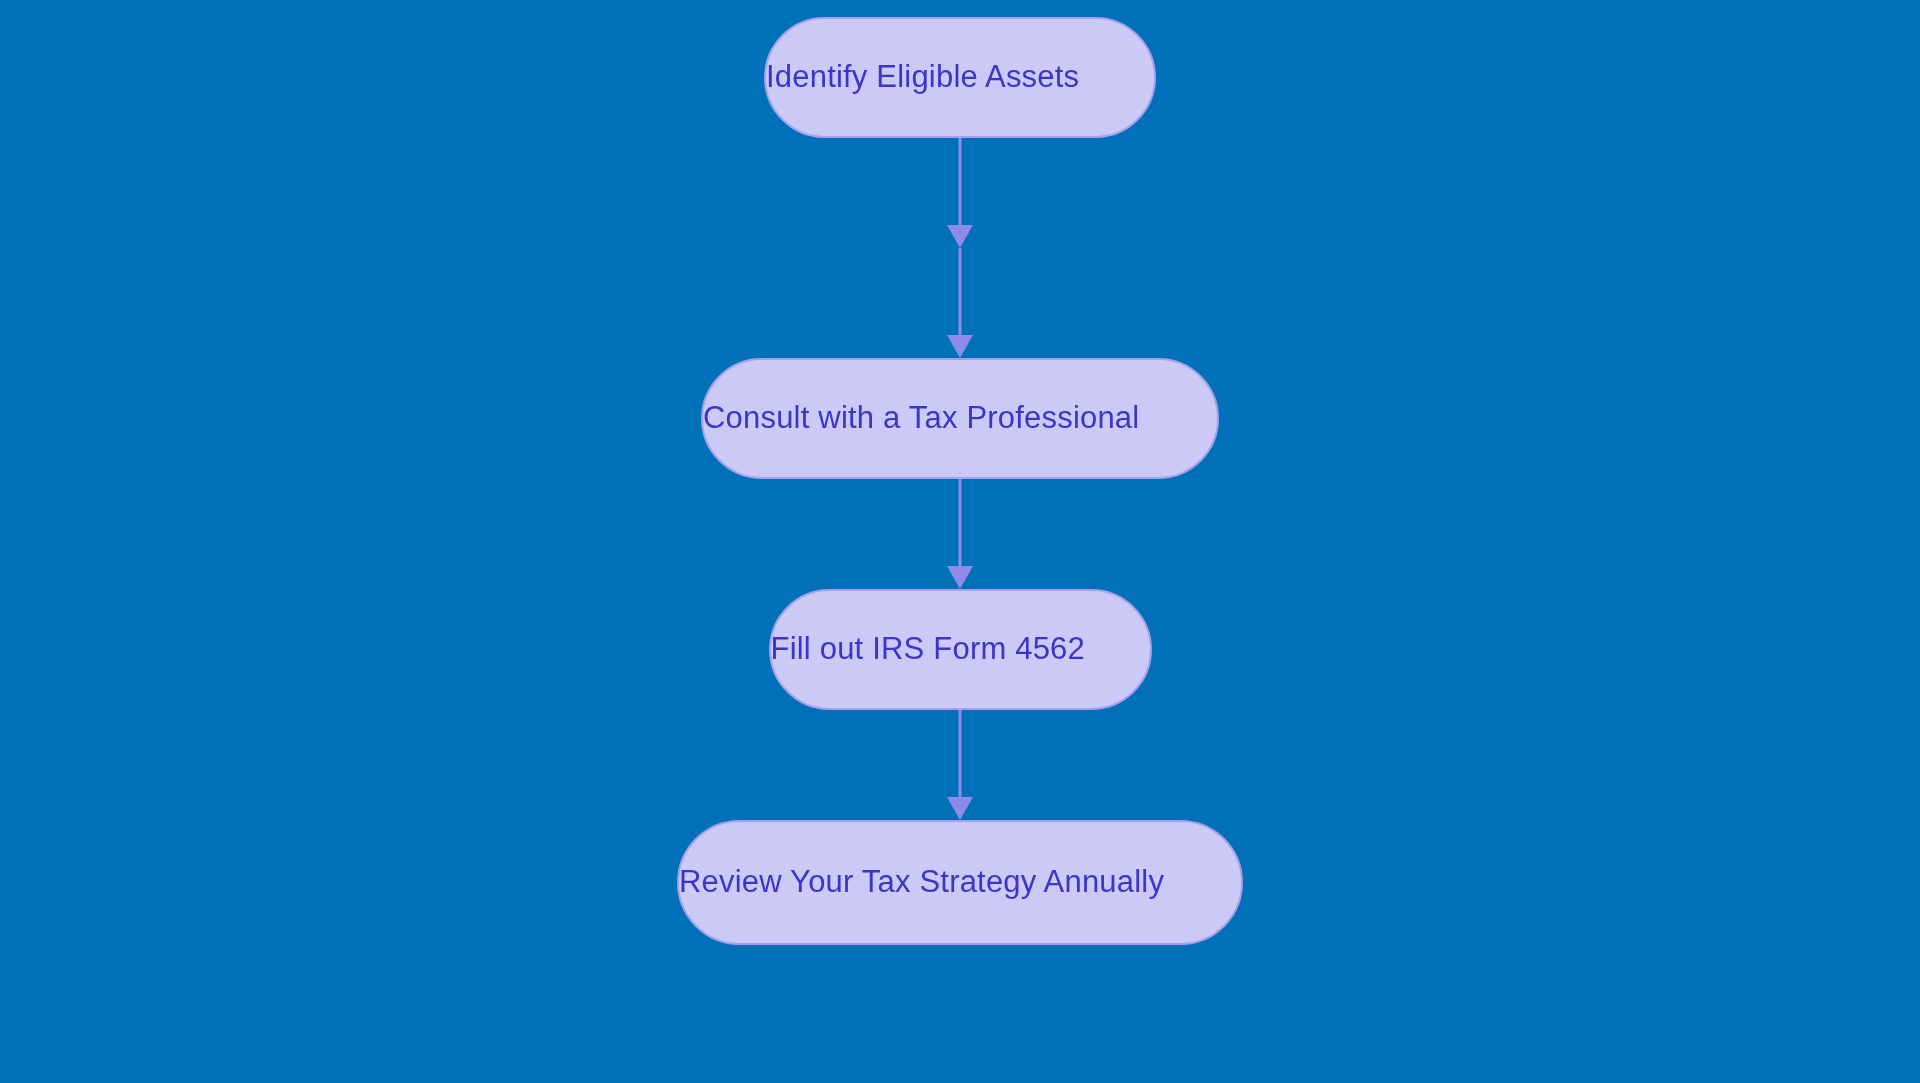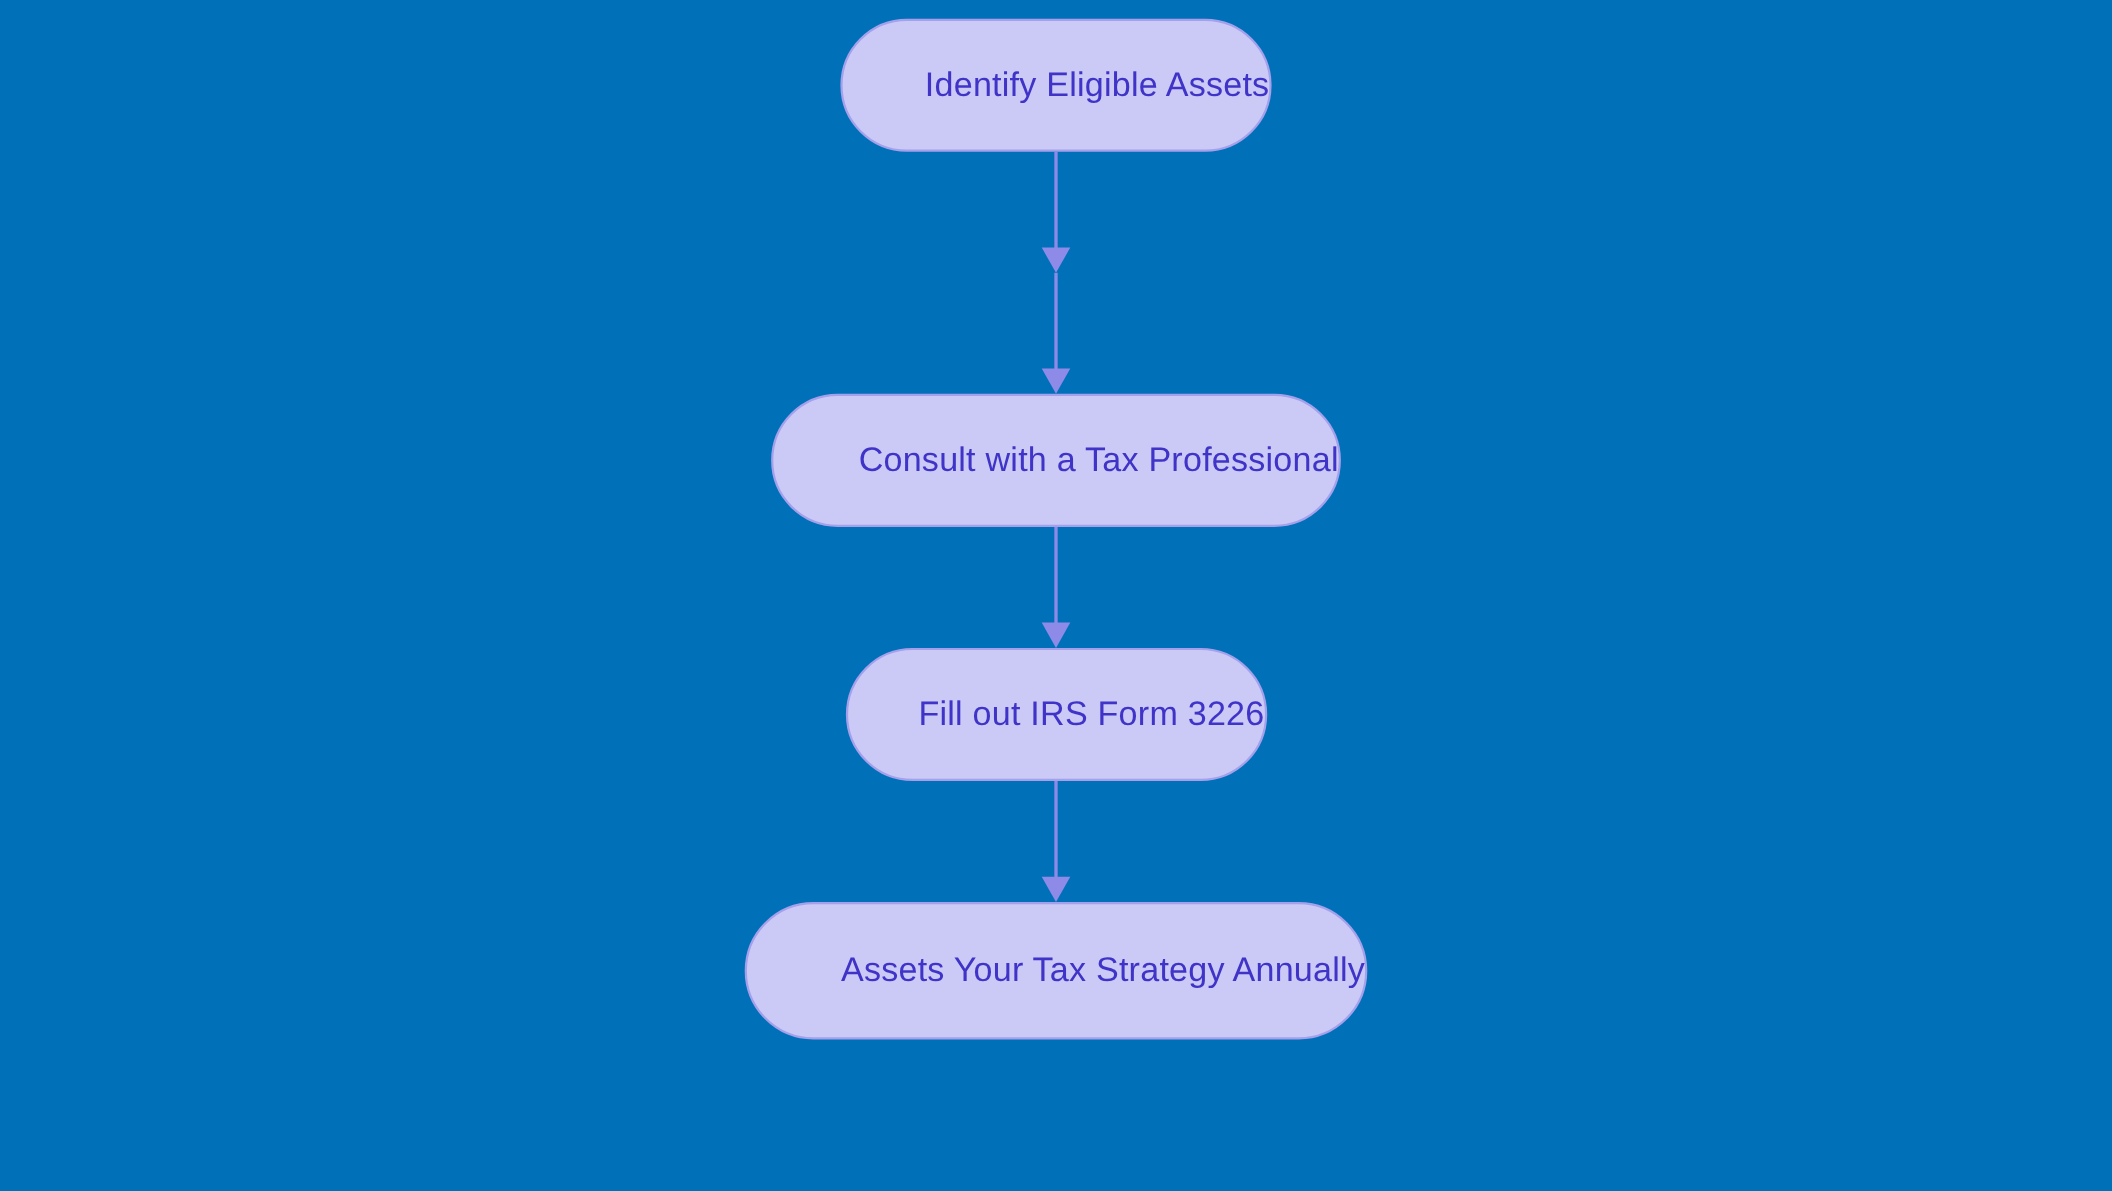--- a/index.html
+++ b/index.html
@@ -23,21 +23,21 @@
     flex-direction: column;
     align-items: center;
     padding-top: 17px;
     box-sizing: border-box;
   }
   .node {
     height: 121px;
     box-sizing: border-box;
     display: flex;
     align-items: center;
-    justify-content: flex-end;
+    justify-content: flex-start;
     background: #cbc9f5;
     border: 2px solid #a5a0ec;
     border-radius: 64px;
     flex: 0 0 auto;
   }
   .node-label {
     color: #3f33c8;
     font-size: 31px;
     font-weight: 500;
     letter-spacing: 0.2px;
@@ -100,25 +100,25 @@
   <div class="node n3">
     <span class="node-label">Consult with a Tax Professional</span>
   </div>
 
   <div class="connector">
     <div class="line"></div>
     <div class="head"></div>
   </div>
 
   <div class="node n4">
-    <span class="node-label">Fill out IRS Form 3226</span>
+    <span class="node-label">Fill out IRS Form 4562</span>
   </div>
 
   <div class="connector">
     <div class="line"></div>
     <div class="head"></div>
   </div>
 
   <div class="node n5">
-    <span class="node-label">Assets Your Tax Strategy Annually</span>
+    <span class="node-label">Review Your Tax Strategy Annually</span>
   </div>
 
 </div>
 
 </body></html>

